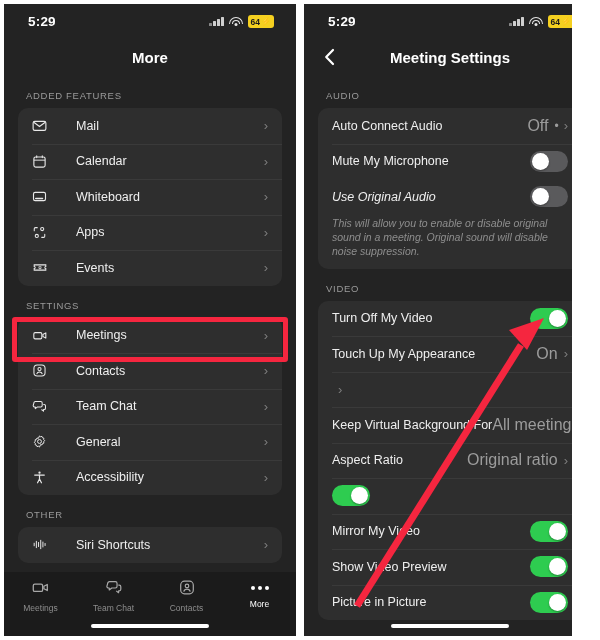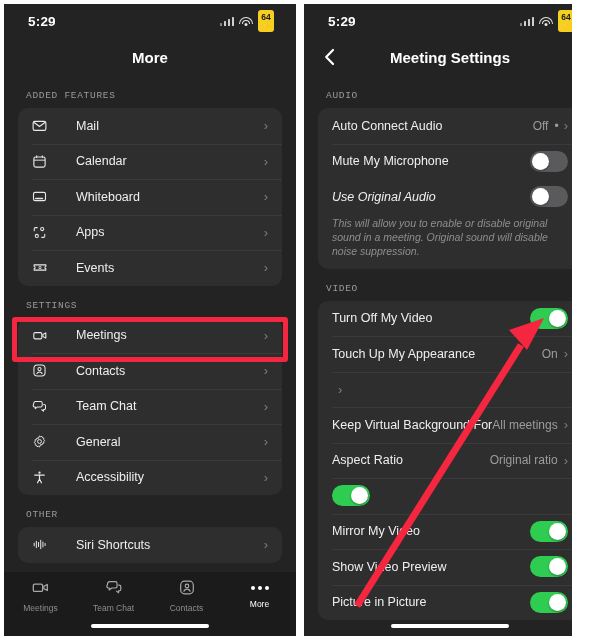--- a/index.html
+++ b/index.html
@@ -26,46 +26,46 @@
   .bars i:nth-child(4){height:9.5px;}
   .wifi { width:14px; height:11px; position:relative; }
   .wifi span { position:absolute; left:50%; transform:translateX(-50%);
                border:1.6px solid #e6e6e6; border-bottom:none; border-radius:50% 50% 0 0 / 100% 100% 0 0; }
   .wifi span:nth-child(1){ width:14px; height:7px; top:1px; }
   .wifi span:nth-child(2){ width:8px; height:4px; top:4px; }
   .wifi span:nth-child(3){ width:3px; height:3px; top:7px; border-radius:50%;
                            border:none; background:#e6e6e6; }
   .battery { background:#f5d020; color:#1a1a1a; font-size:8.5px; font-weight:bold;
              border-radius:3px; padding:3px 3px 1px 3px; line-height:9px; display:flex;
-             align-items:center; gap:1px;flex-direction:column; }
+             align-items:center; gap:1px; }
   .battery .bolt { font-size:8px; line-height:8px; }
 
   
   .navbar { position:relative; height:38px; display:flex; align-items:center; justify-content:center; }
   .nav-title { color:#ffffff; font-size:15px; font-weight:bold; }
   .nav-back { position:absolute; left:14px; top:50%; transform:translateY(-50%);
               width:22px; height:22px; display:flex; align-items:center; justify-content:center; }
   .nav-back svg { display:block; }
 
   
   .screen-body { position:relative; }
 
   .section-hdr { color:#9a9a9a; font-size:9.5px; letter-spacing:.7px; font-weight:normal;
-                 padding:14px 4px 7px 22px; text-transform:uppercase;font-family:Liberation Mono, monospace; }
+                 padding:14px 4px 7px 22px; text-transform:uppercase; }
 
   .card { background:#2e2e2e; border-radius:10px; margin:0 14px; overflow:hidden; }
 
   .row { position:relative; display:flex; align-items:center; min-height:35.5px;
          padding:0 14px 0 14px; }
   .row + .row::before { content:""; position:absolute; left:14px; right:0; top:0;
                         height:1px; background:#3a3a3a; }
   .row-ico { width:26px; flex:0 0 26px; display:flex; align-items:center; justify-content:flex-start; }
   .row-label { color:#efefef; font-size:12.5px; flex:1 1 auto; white-space:nowrap; }
   .row-label.ml { margin-left:18px; }
-  .row-value { color:#9c9c9c; font-size:12px; margin-right:6px; white-space:nowrap; }
+  .row-value { color:#9c9c9c; font-size:16px; margin-right:6px; white-space:nowrap; }
   .row-dot { color:#9c9c9c; font-size:12px; margin-right:5px; }
   .chev { color:#7e7e7e; font-size:13px; line-height:1; font-family:"Liberation Sans", sans-serif; }
 
   .row-note { color:#8e8e8e; font-size:10.5px; line-height:14px; padding:1px 20px 11px 14px; }
   .row-note-wrap { position:relative;font-style:italic; }
 
   
   .toggle { width:38px; height:21px; border-radius:11px; background:#5a5a5c; position:relative;
             flex:0 0 38px; }
   .toggle.on { background:#2ecc50; }

